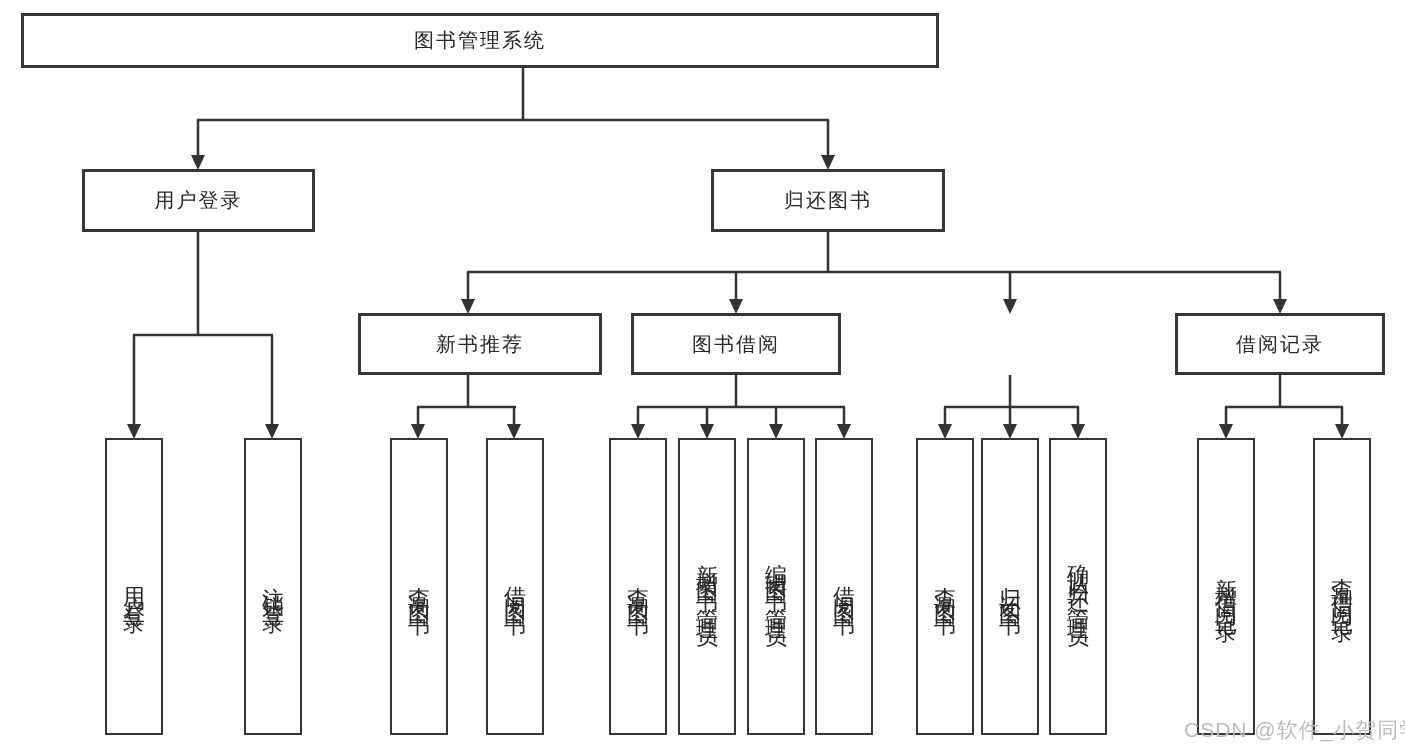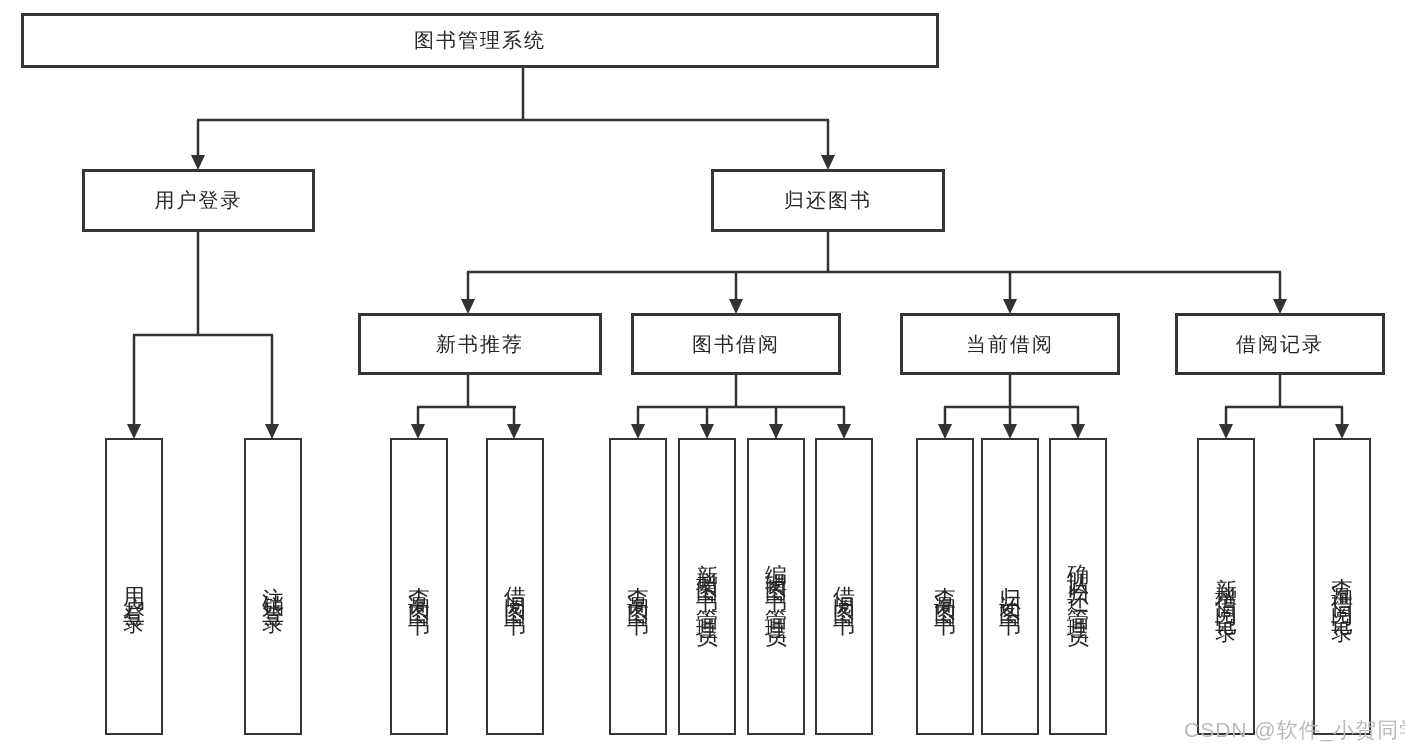--- a/index.html
+++ b/index.html
@@ -107,21 +107,20 @@
     </g>
   </svg>
 
   <div class="node h-node" style="left:21px;top:13px;width:918px;height:55px">图书管理系统</div>
 
   <div class="node h-node" style="left:82px;top:169px;width:233px;height:63px">用户登录</div>
   <div class="node h-node" style="left:711px;top:169px;width:234px;height:63px">归还图书</div>
 
   <div class="node h-node" style="left:358px;top:313px;width:244px;height:62px">新书推荐</div>
   <div class="node h-node" style="left:631px;top:313px;width:210px;height:62px">图书借阅</div>
-  <div class="node h-node" style="left:900px;top:313px;width:220px;height:62px">当前借阅</div>
   <div class="node h-node" style="left:1175px;top:313px;width:210px;height:62px">借阅记录</div>
 
   <div class="node leaf" style="left:105px;top:438px;width:58px;height:297px">用户登录</div>
   <div class="node leaf" style="left:244px;top:438px;width:58px;height:297px">注销登录</div>
 
   <div class="node leaf" style="left:390px;top:438px;width:58px;height:297px">查询图书</div>
   <div class="node leaf" style="left:486px;top:438px;width:58px;height:297px">借阅图书</div>
 
   <div class="node leaf" style="left:609px;top:438px;width:58px;height:297px">查询图书</div>
   <div class="node leaf" style="left:678px;top:438px;width:58px;height:297px">新增图书（管理员）</div>

